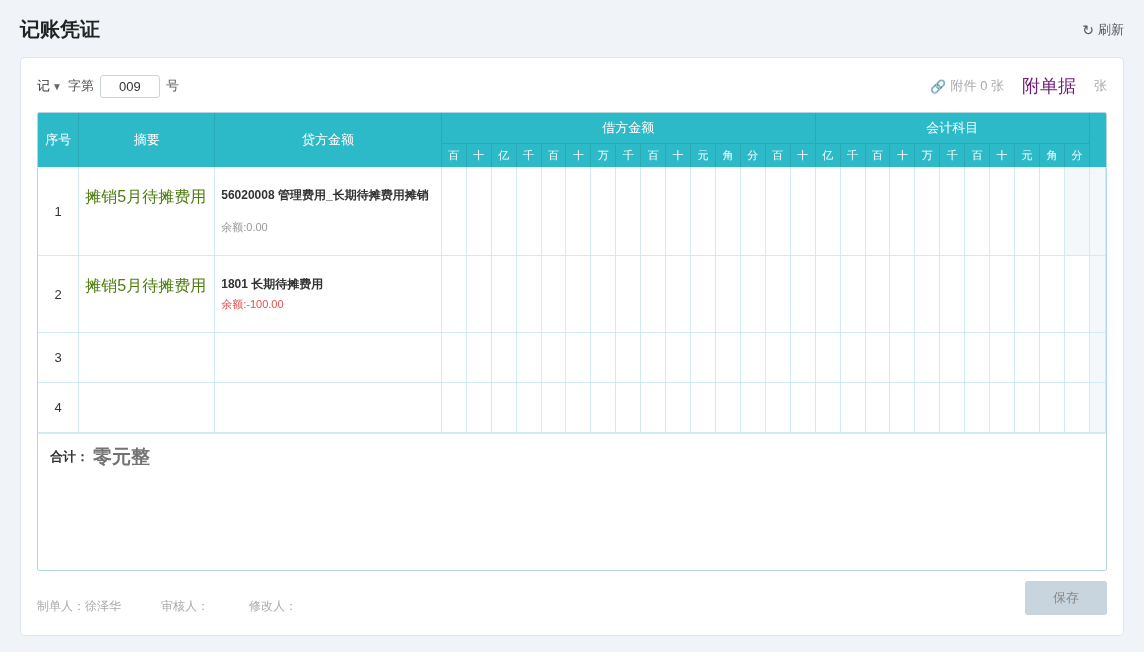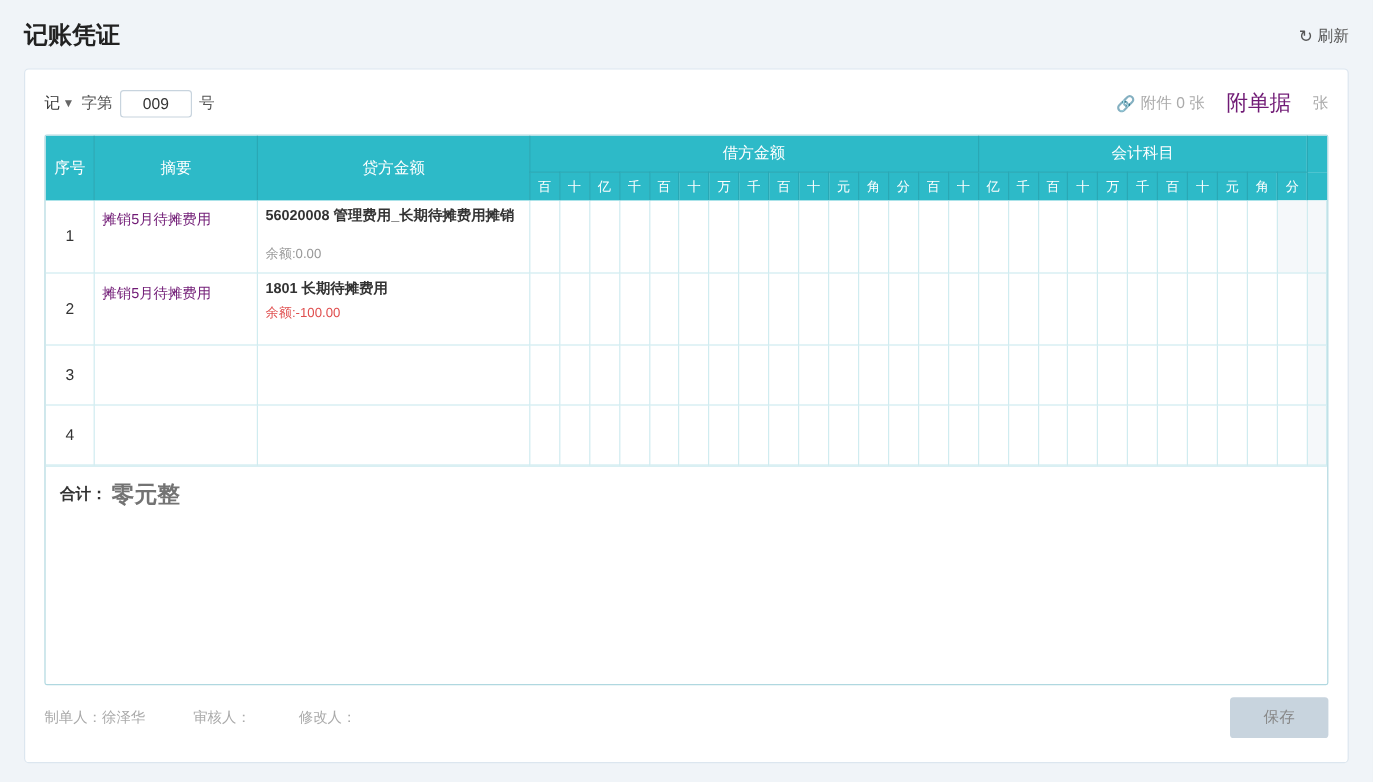--- a/index.html
+++ b/index.html
@@ -198,27 +198,27 @@
       vertical-align: top;
     }
     .td-seq {
       text-align: center;
       vertical-align: middle;
       font-size: 13px;
       color: #333;
       height: 60px;
     }
     .td-summary {
-      padding: 8px 6px;
+      padding: 20px 6px;
       vertical-align: top;
-      font-size: 12px;
-      color: #701a75;
+      font-size: 16px;
+      color: #4d7c0f;
     }
     .td-account {
-      padding: 4px 6px;
+      padding: 20px 6px;
       vertical-align: top;
       font-size: 12px;
       color: #333;
     }
     .td-digit {
       text-align: center;
       vertical-align: middle;
       font-size: 12px;
       color: #333;
       height: 60px;
@@ -252,21 +252,21 @@
     .total-value {
       font-size: 19px;
       color: #737373;
       font-weight: bold;
       margin-left: 4px;
     }
 
     
     .bottom-bar {
       display: flex;
-      align-items: center;
+      align-items: flex-end;
       padding: 10px 0 4px 0;
       justify-content: space-between;
     }
     .creator-info {
       display: flex;
       gap: 40px;
       color: #aaa;
       font-size: 12px;
     }
     .save-btn {

